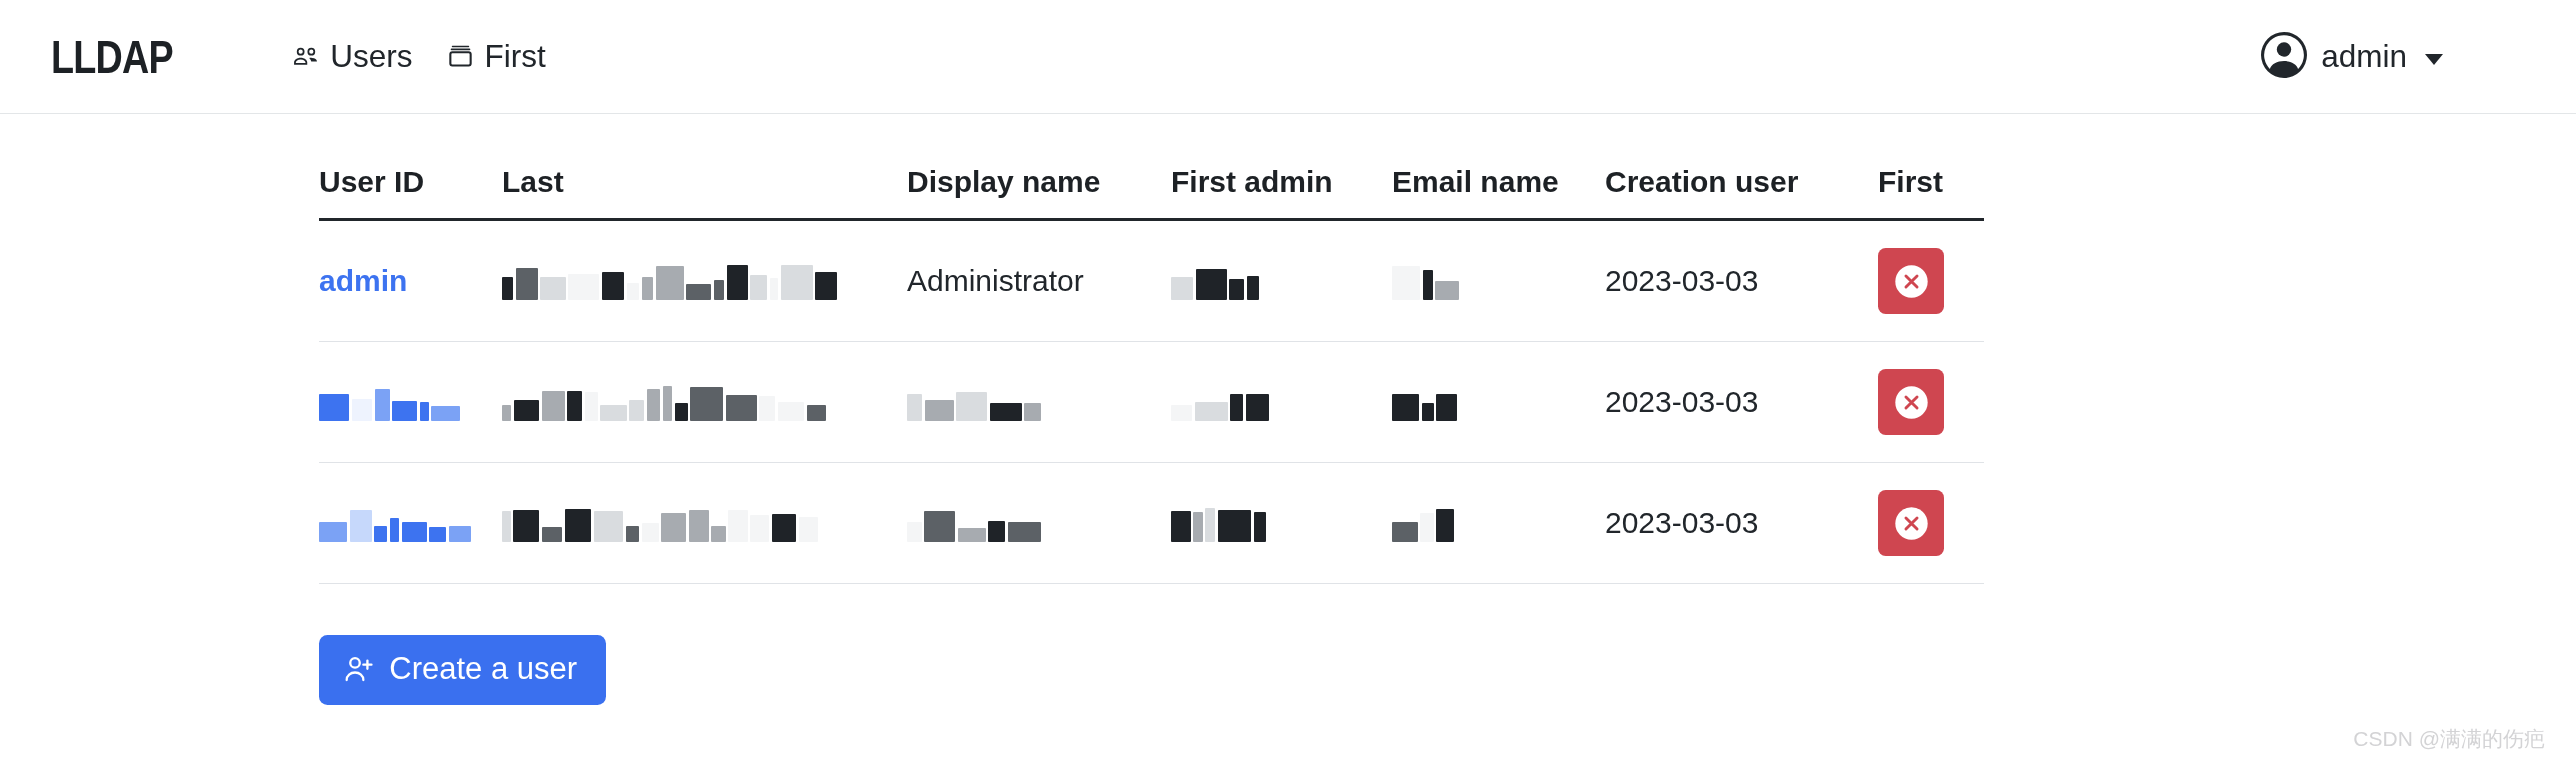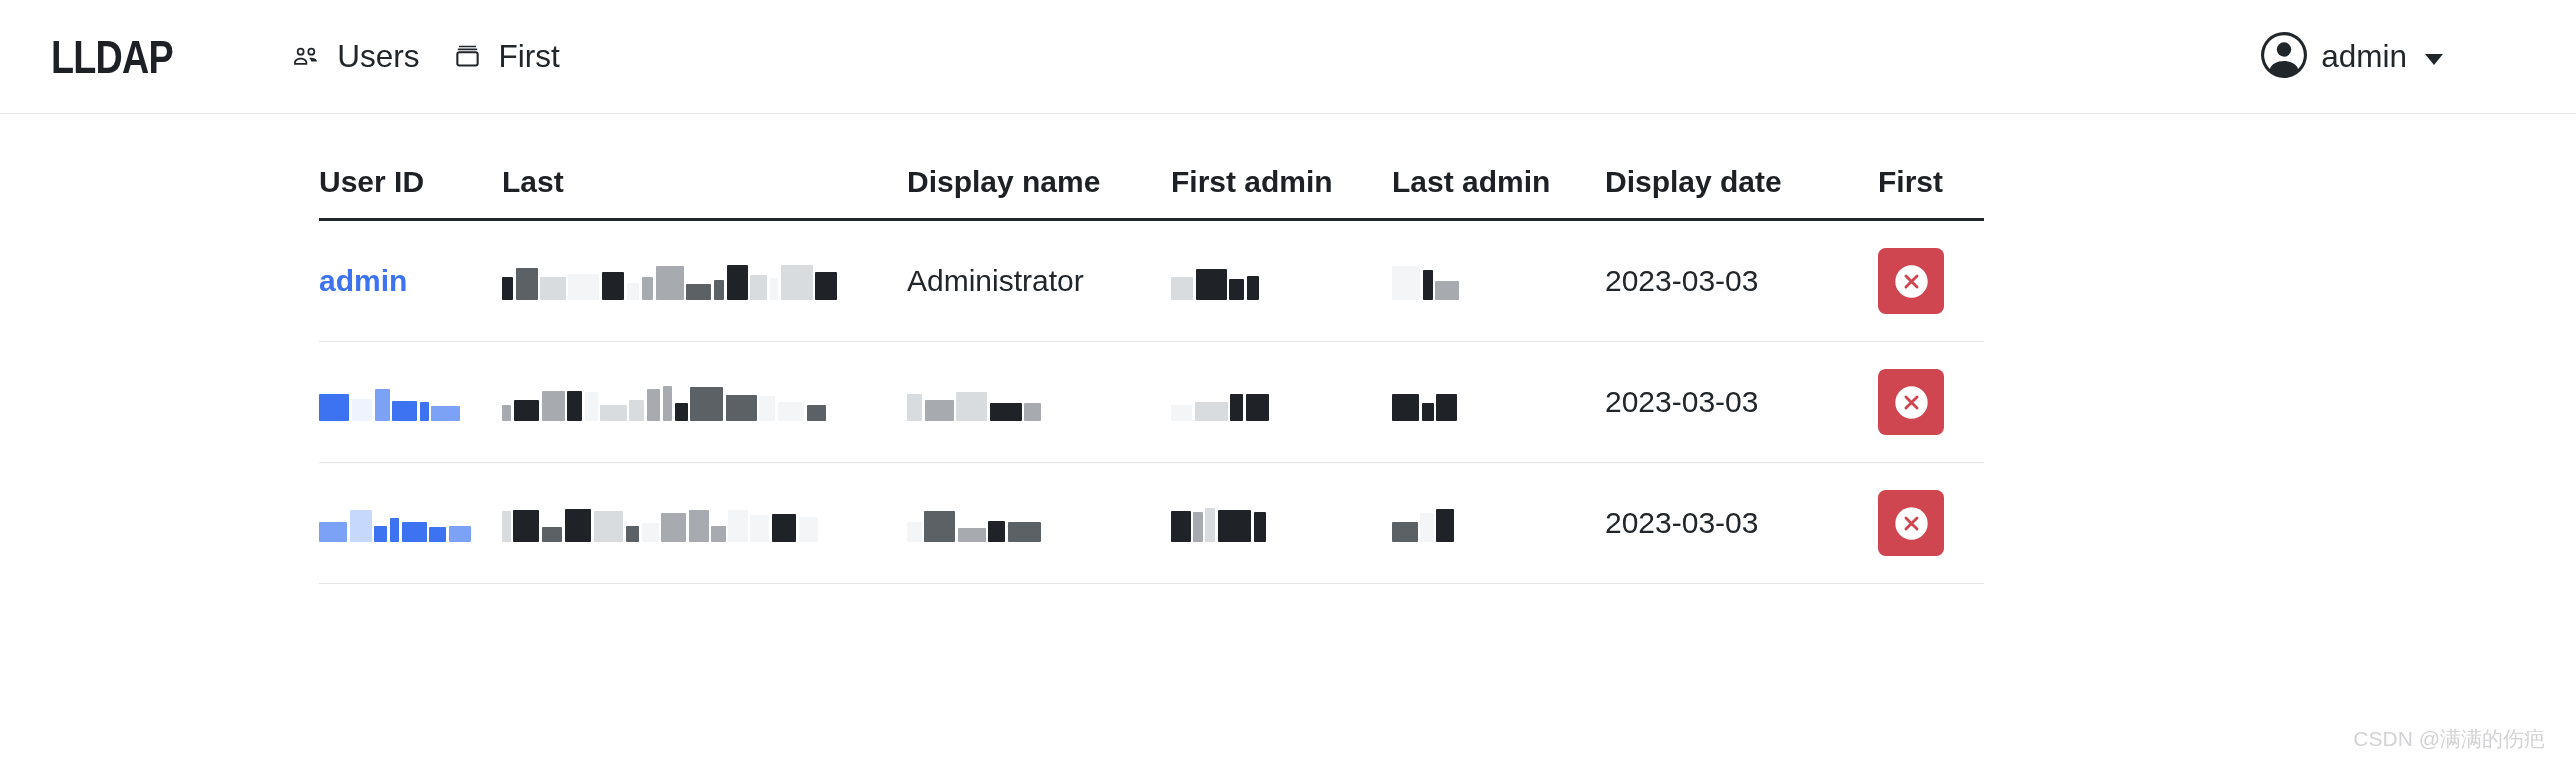--- a/index.html
+++ b/index.html
@@ -42,21 +42,21 @@
   }
   .nav-links {
     display: flex;
     align-items: center;
     gap: 34px;
     margin-left: 90px;
   }
   .nav-link {
     display: flex;
     align-items: center;
-    gap: 16px;
+    gap: 9px;
     font-size: 31.5px;
     color: #21262b;
     text-decoration: none;
     cursor: pointer;
     white-space: nowrap;
   }
   .nav-link svg { display: block; }
 
   .nav-right {
     margin-left: auto;
@@ -245,22 +245,22 @@
           <col class="col-last">
           <col class="col-created">
           <col class="col-delete">
       </colgroup>
       <thead>
         <tr>
           <th>User ID</th>
           <th>Last</th>
           <th>Display name</th>
           <th>First admin</th>
-          <th>Last admin</th>
-          <th>Display date</th>
+          <th>Email name</th>
+          <th>Creation user</th>
           <th>First</th>
         </tr>
       </thead>
       <tbody id="users-tbody">
           <tr>
             <td><a class="user-link">admin</a></td>
             <td><span class="redact">
                 <i style="width: 11px; height: 23px; background: rgb(31, 35, 40);"></i>
                 <i style="width: 22px; height: 32px; background: rgb(92, 97, 102);"></i>
                 <i style="width: 25.6px; height: 23px; background: rgb(217, 220, 223);"></i>
@@ -411,17 +411,29 @@
                     <path d="M5.6 5.6l4.8 4.8M10.4 5.6l-4.8 4.8" stroke="#cf4650" stroke-width="1.25" stroke-linecap="round"></path>
                   </svg>
                 </span>
               </button>
             </td>
           </tr>
         </tbody>
     </table>
   </div>
 
+  <div class="create-row">
+    <button class="btn-create">
+      <span>
+        <svg width="31" height="31" viewBox="0 0 16 16" fill="none" stroke="#ffffff" stroke-width="1.2" stroke-linecap="round">
+          <circle cx="6.2" cy="4.6" r="2.45"></circle>
+          <path d="M1.9 13.4c0-2.3 1.95-3.85 4.3-3.85s4.3 1.55 4.3 3.85"></path>
+          <path d="M12.6 3.4v4.2M10.5 5.5h4.2"></path>
+        </svg>
+      </span>
+      <span>Create a user</span>
+    </button>
+  </div>
 
 </div>
 
 <div class="watermark">CSDN @满满的伤疤</div>
 
 
 </body></html>

